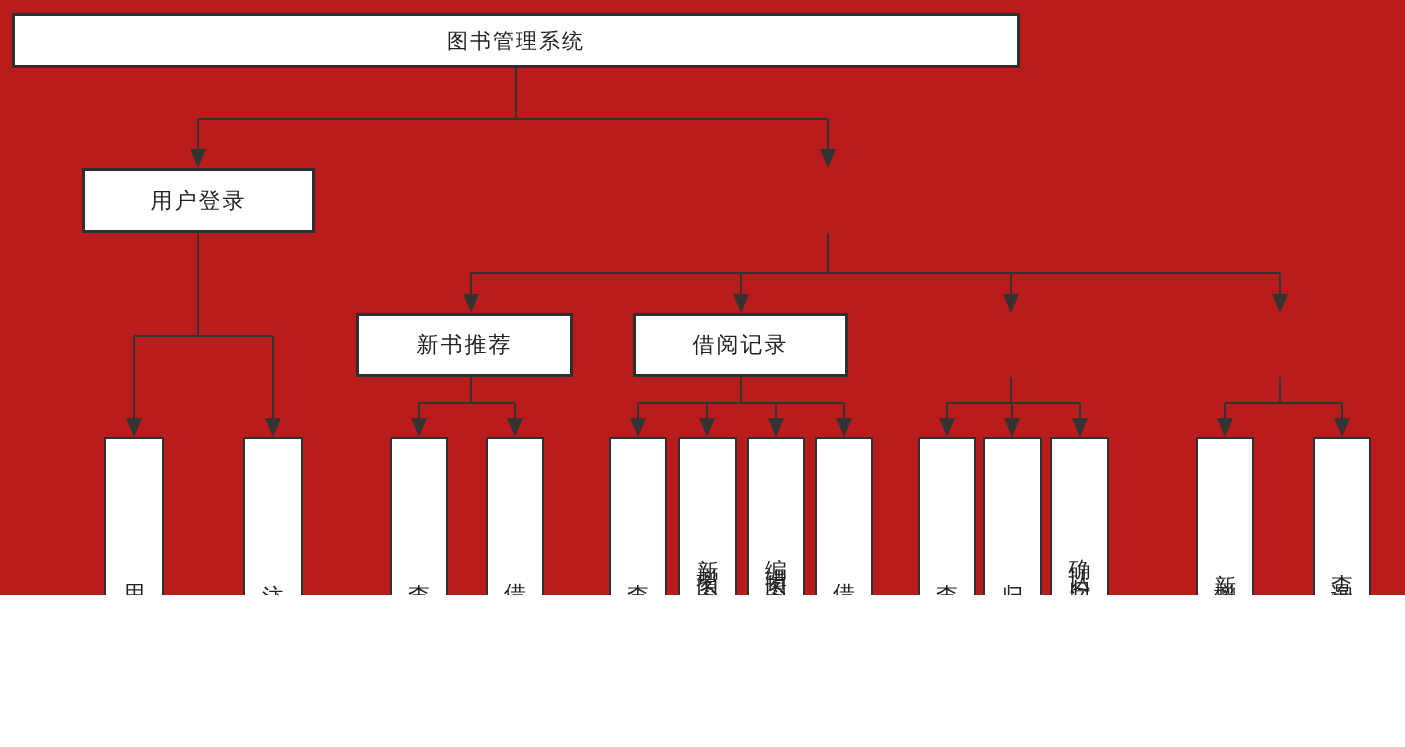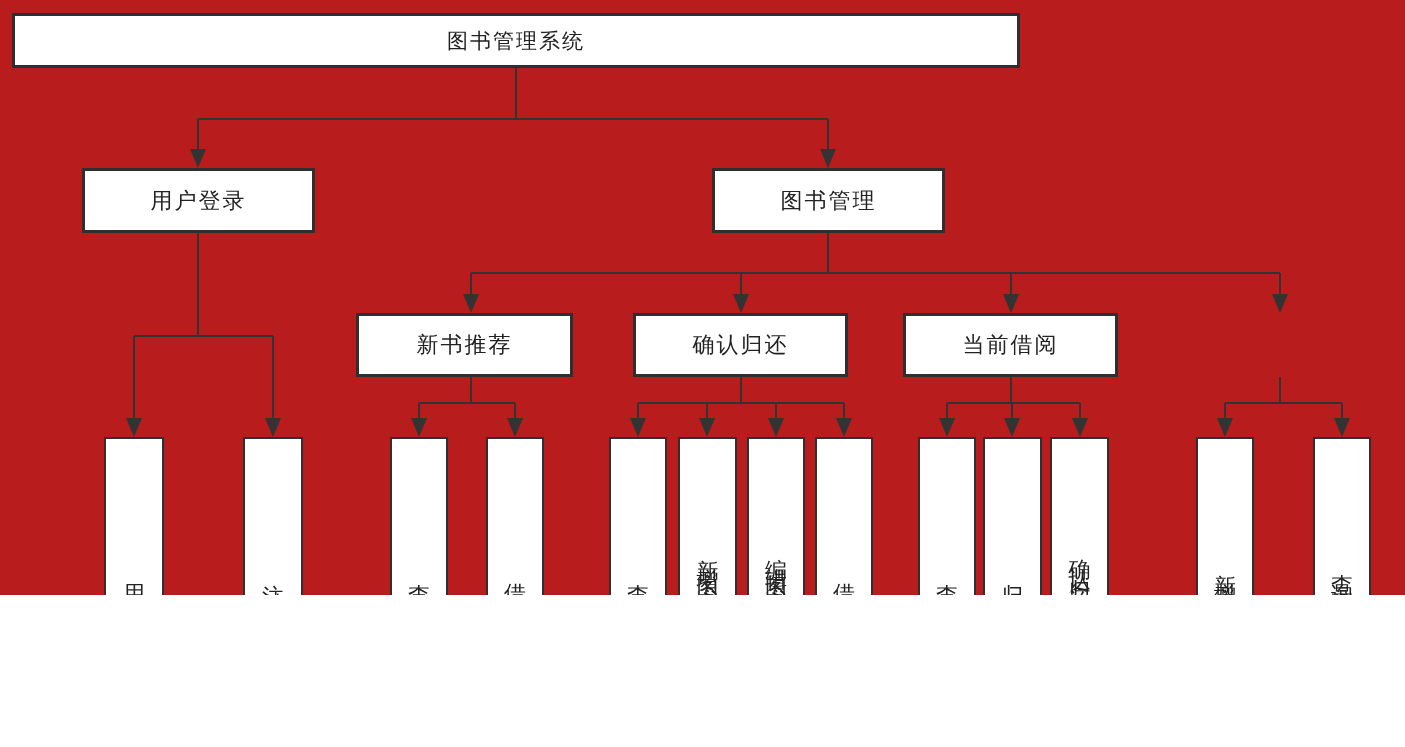--- a/index.html
+++ b/index.html
@@ -83,25 +83,23 @@
         <polygon points="1004,418 1020,418 1012,437"></polygon>
         <polygon points="1072,418 1088,418 1080,437"></polygon>
         <polygon points="1217,418 1233,418 1225,437"></polygon>
         <polygon points="1334,418 1350,418 1342,437"></polygon>
       </g>
   </svg>
 
   <div class="box hlabel title" style="left:12px;top:13px;width:1008px;height:55px">图书管理系统</div>
 
   <div class="box hlabel" style="left:82px;top:168px;width:233px;height:65px">用户登录</div>
-  <div class="box hlabel" style="left:712px;top:168px;width:233px;height:65px">图书管理</div>
 
   <div class="box hlabel" style="left:356px;top:313px;width:217px;height:64px">新书推荐</div>
-  <div class="box hlabel" style="left:633px;top:313px;width:215px;height:64px">确认归还</div>
-  <div class="box hlabel" style="left:903px;top:313px;width:215px;height:64px">当前借阅</div>
+  <div class="box hlabel" style="left:633px;top:313px;width:215px;height:64px">借阅记录</div>
 
   <div class="box leaf" style="left:104px;top:437px;width:60px;height:298px">用户登录</div>
   <div class="box leaf" style="left:243px;top:437px;width:60px;height:298px">注销登录</div>
 
   <div class="box leaf" style="left:390px;top:437px;width:58px;height:298px">查询图书</div>
   <div class="box leaf" style="left:486px;top:437px;width:58px;height:298px">借阅图书</div>
 
   <div class="box leaf" style="left:609px;top:437px;width:58px;height:298px">查询图书</div>
   <div class="box leaf" style="left:678px;top:437px;width:59px;height:298px">新增图书（管理员）</div>
   <div class="box leaf" style="left:747px;top:437px;width:58px;height:298px">编辑图书（管理员）</div>

